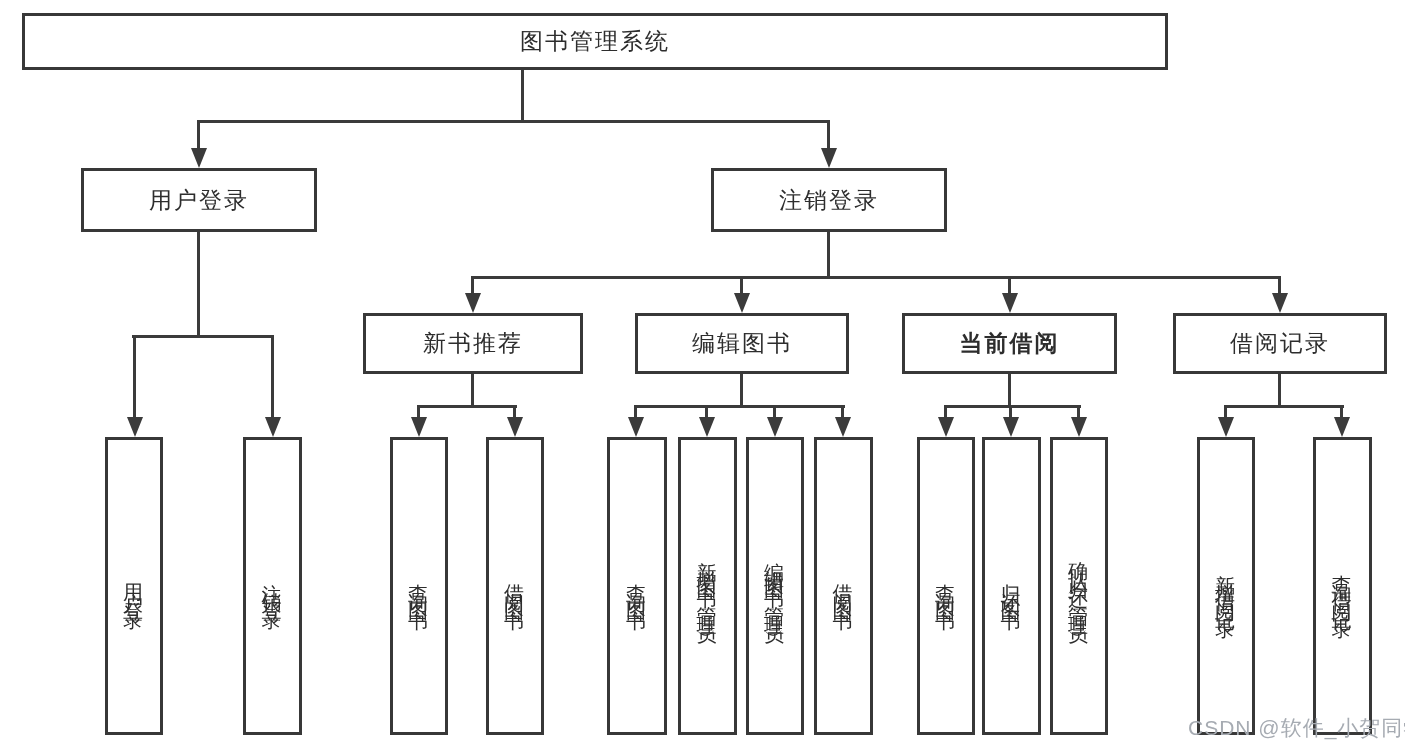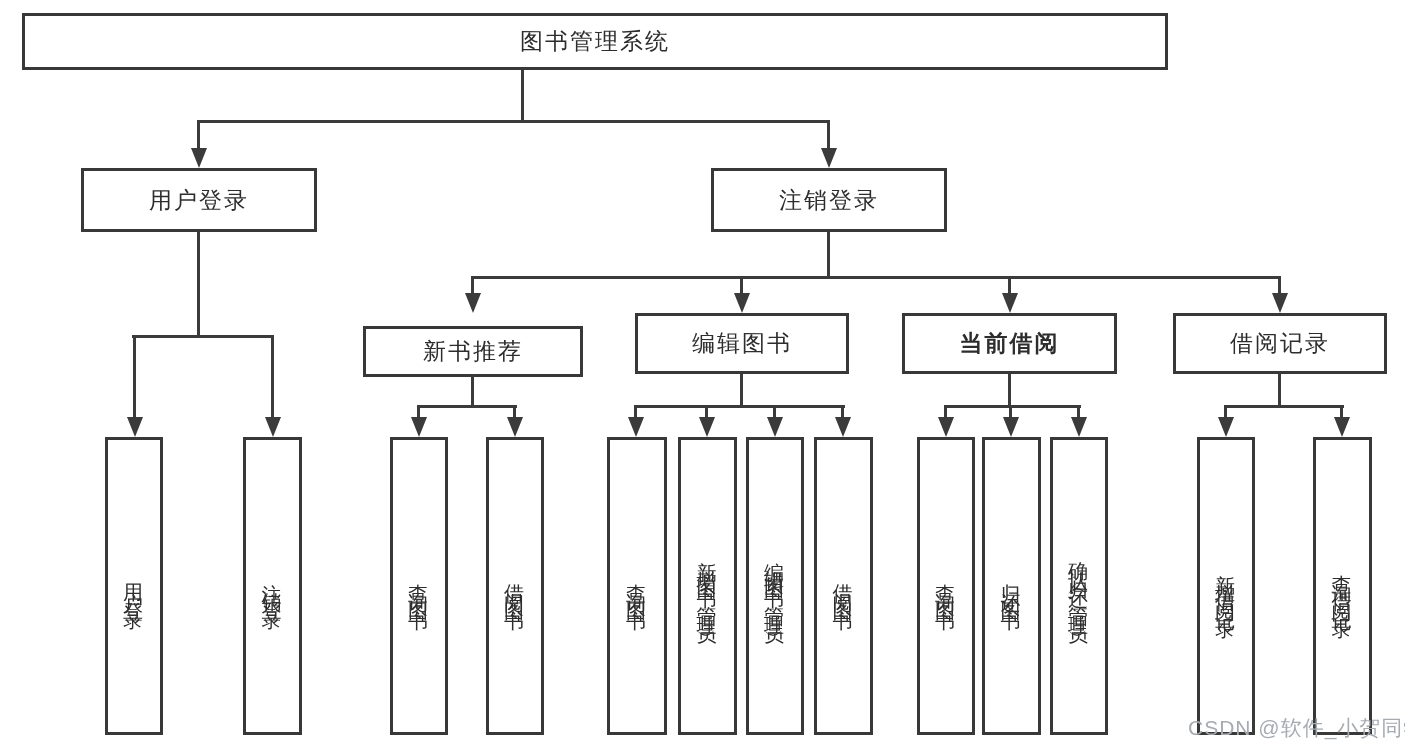--- a/index.html
+++ b/index.html
@@ -53,21 +53,21 @@
 </head>
 <body>
 
 <div class="canvas">
 
   <div class="node" style="left:22px;top:13px;width:1146px;height:57px;">图书管理系统</div>
 
   <div class="node" style="left:81px;top:168px;width:236px;height:64px;">用户登录</div>
   <div class="node" style="left:711px;top:168px;width:236px;height:64px;">注销登录</div>
 
-  <div class="node" style="left:363px;top:326px;width:220px;height:51px;">新书推荐</div>
+  <div class="node" style="left:363px;top:313px;width:220px;height:61px;">新书推荐</div>
   <div class="node" style="left:635px;top:313px;width:214px;height:61px;">编辑图书</div>
   <div class="node" style="left:902px;top:313px;width:215px;height:61px;font-weight:bold;">当前借阅</div>
   <div class="node" style="left:1173px;top:313px;width:214px;height:61px;">借阅记录</div>
 
   <div class="node leaf" style="left:105px;top:437px;width:58px;height:298px;">用户登录</div>
   <div class="node leaf" style="left:243px;top:437px;width:59px;height:298px;">注销登录</div>
 
   <div class="node leaf" style="left:390px;top:437px;width:58px;height:298px;">查询图书</div>
   <div class="node leaf" style="left:486px;top:437px;width:58px;height:298px;">借阅图书</div>
 

